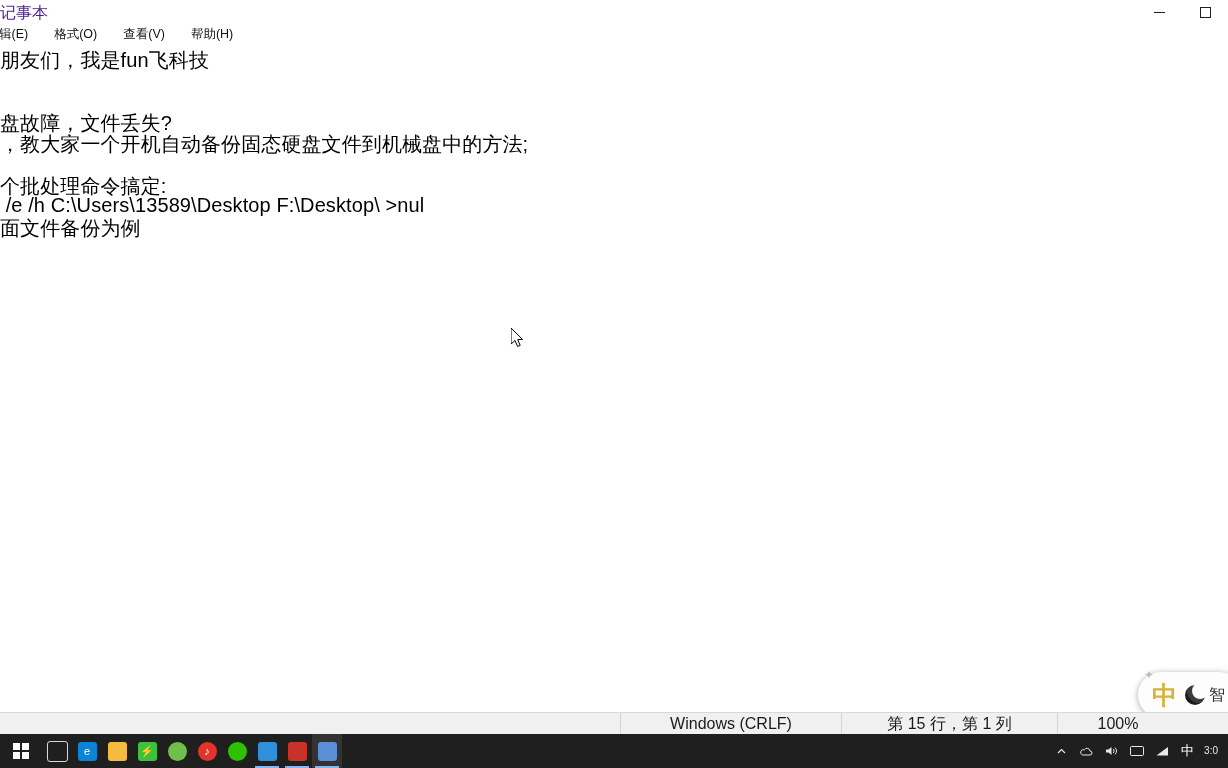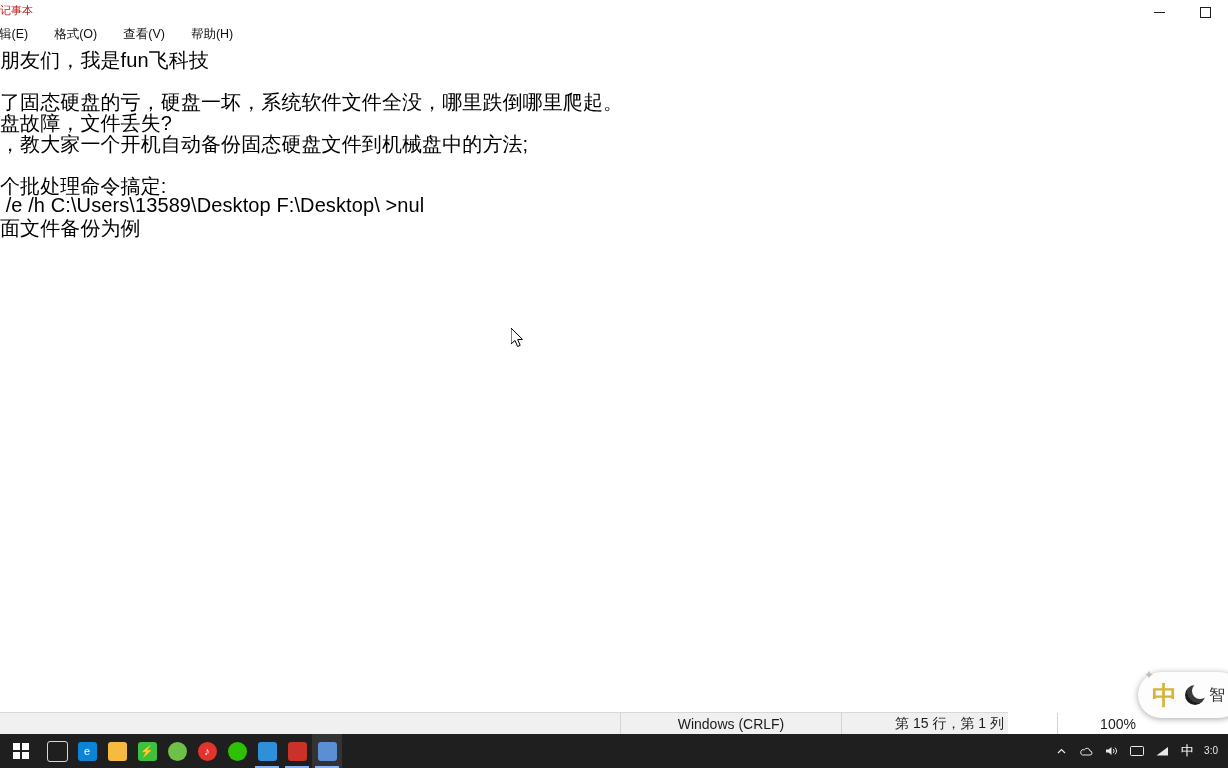--- a/index.html
+++ b/index.html
@@ -22,22 +22,22 @@
   
   .titlebar {
     position: absolute;
     left: 0; top: 0;
     width: 1228px; height: 24px;
     background: #ffffff;
   }
   .titlebar .title {
     position: absolute;
     left: 0; top: 3px;
-    font-size: 11px;
-    color: #b91c1c;
+    font-size: 16px;
+    color: #4c1d95;
     white-space: nowrap;
   }
   .winbtns {
     position: absolute;
     right: 0; top: 0;
     height: 24px;
     display: flex;
     align-items: center;
   }
   .winbtn {
@@ -135,26 +135,26 @@
     position: absolute;
     left: 6px; top: -4px;
     font-size: 12px;
     color: #bdbdbd;
   }
 
   
   .statusbar {
     position: absolute;
     left: 0; top: 712px;
-    width: 1008px; height: 22px;
+    width: 1228px; height: 22px;
     background: #f0f0f0;
     border-top: 1px solid #d8d8d8;
     display: flex;
     align-items: center;
-    font-size: 14px;
+    font-size: 16px;
     color: #1a1a1a;
     text-align: center;
   }
   .sb-cell {
     height: 22px;
     display: flex;
     align-items: center;
     justify-content: center;
     border-right: 1px solid #d4d4d4;
   }
@@ -256,21 +256,20 @@
   <div class="menubar">
     <div class="menuitem">辑(E)</div>
     <div class="menuitem">格式(O)</div>
     <div class="menuitem">查看(V)</div>
     <div class="menuitem">帮助(H)</div>
   </div>
 
   <div class="editor">
     <div class="line" style="top:3px">朋友们，我是fun飞科技</div>
     <div class="line" style="top:24px"></div>
-    <div class="line" style="top:45px">了固态硬盘的亏，硬盘一坏，系统软件文件全没，哪里跌倒哪里爬起。</div>
     <div class="line" style="top:66px">盘故障，文件丢失?</div>
     <div class="line" style="top:87px">，教大家一个开机自动备份固态硬盘文件到机械盘中的方法;</div>
     <div class="line" style="top:108px"></div>
     <div class="line" style="top:129px">个批处理命令搞定:</div>
     <div class="line" style="top:150px"> /e /h C:\Users\13589\Desktop F:\Desktop\ &gt;nul</div>
     <div class="line" style="top:171px">面文件备份为例</div>
     <div class="line" style="top:213px"></div>
     <div class="line" style="top:234px"></div>
   </div>
 

